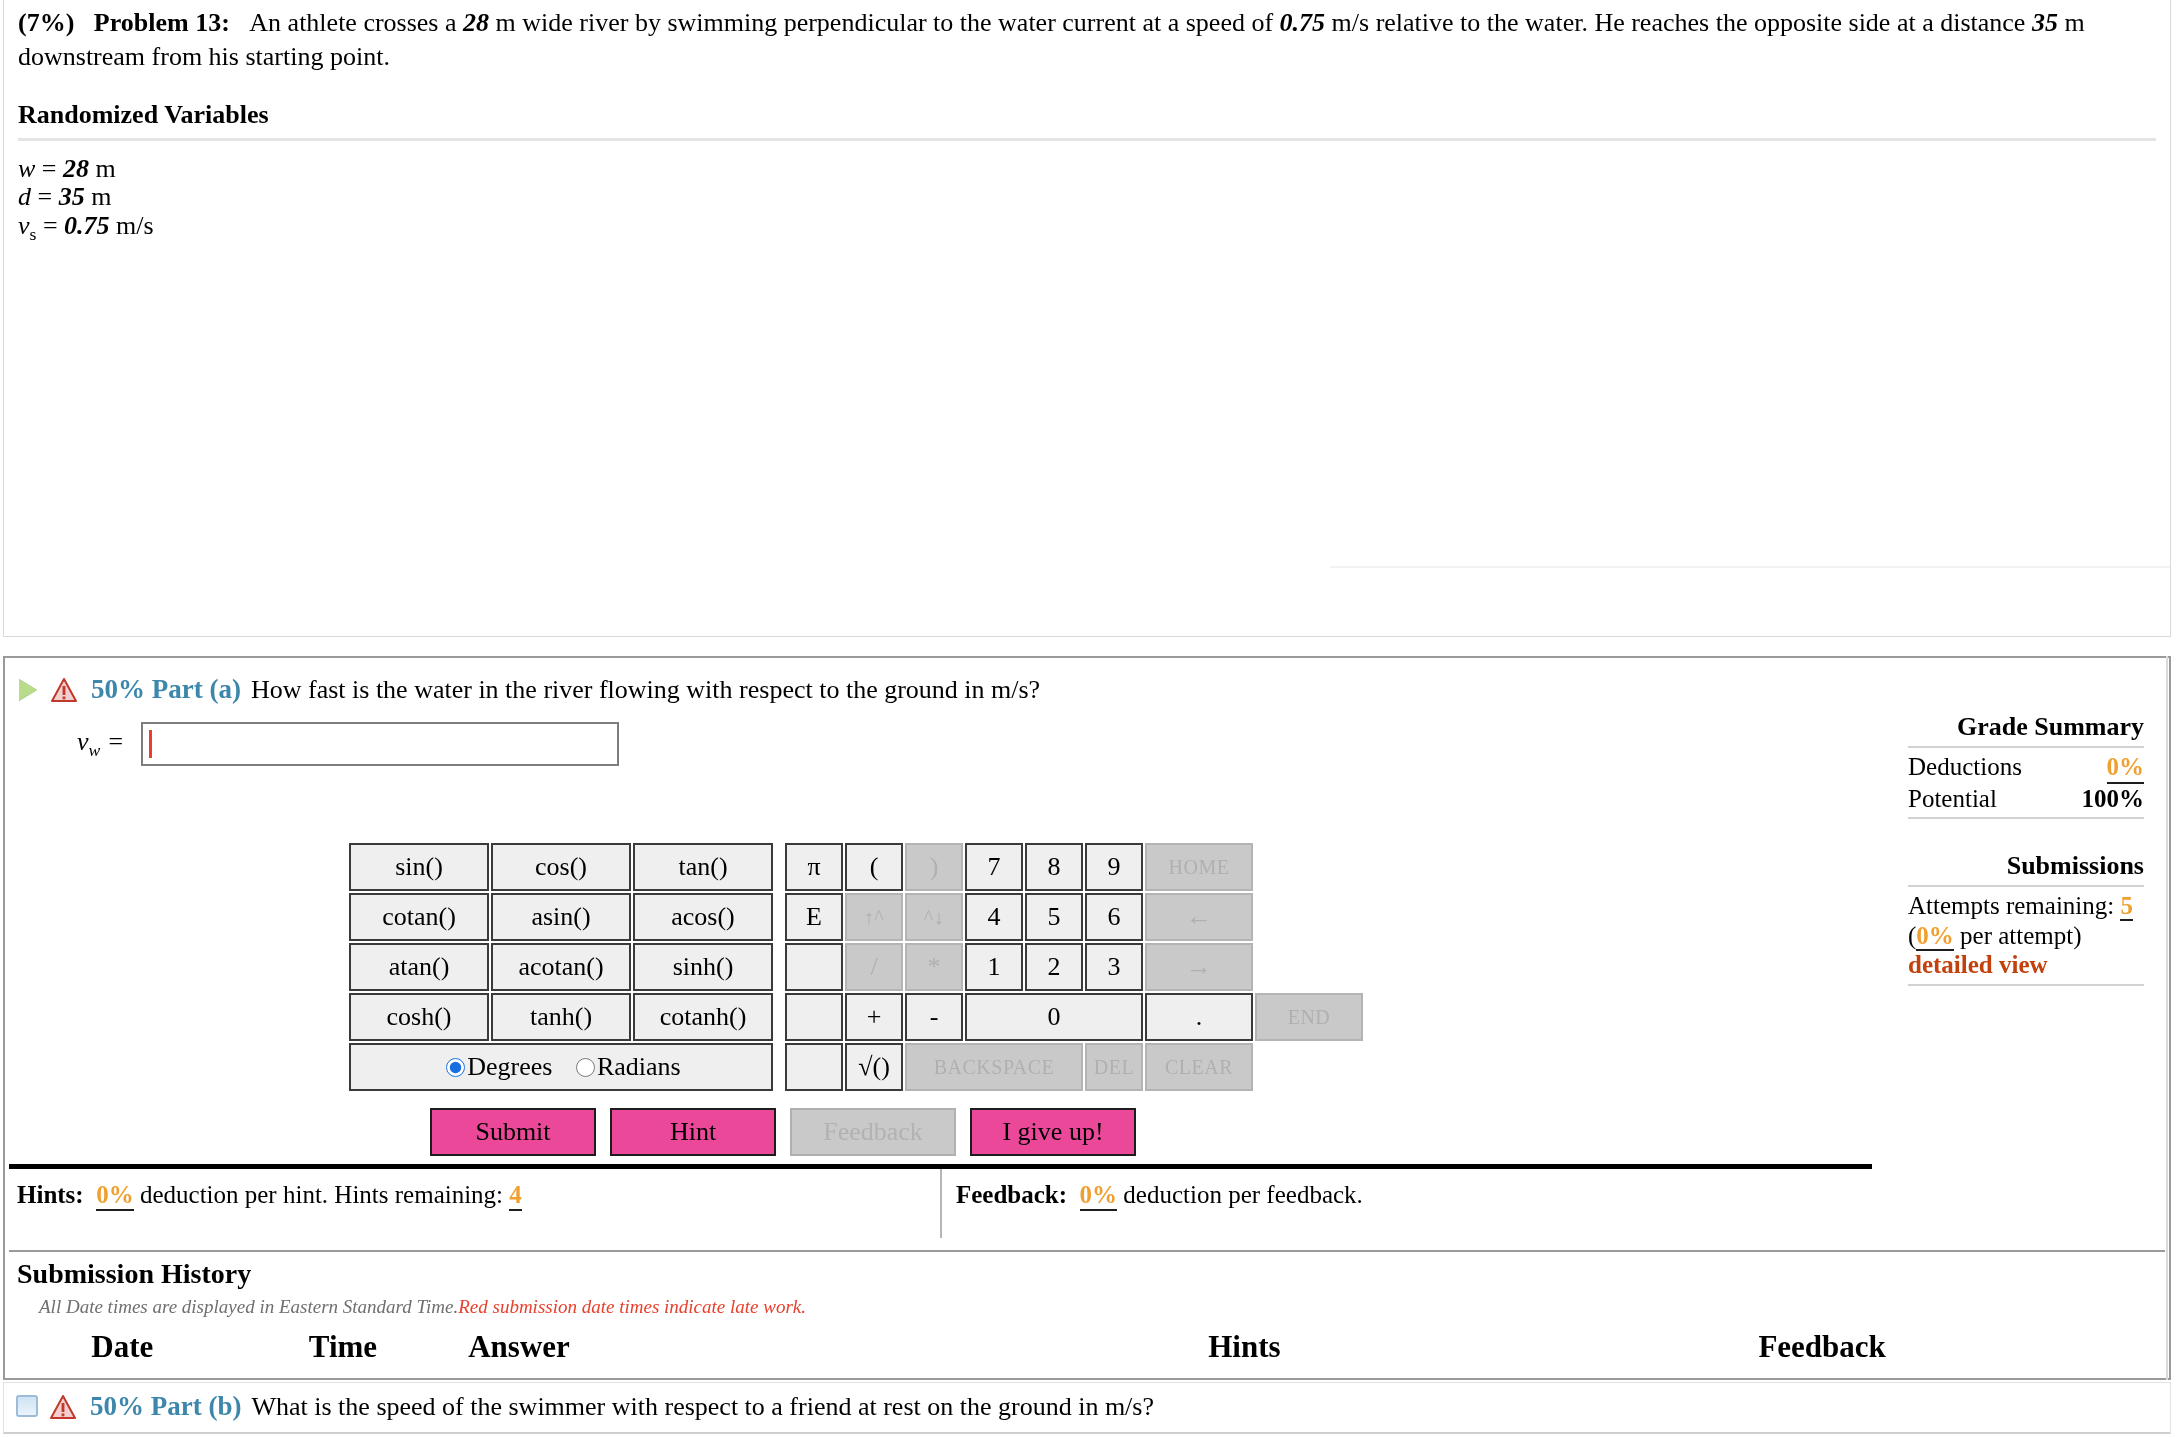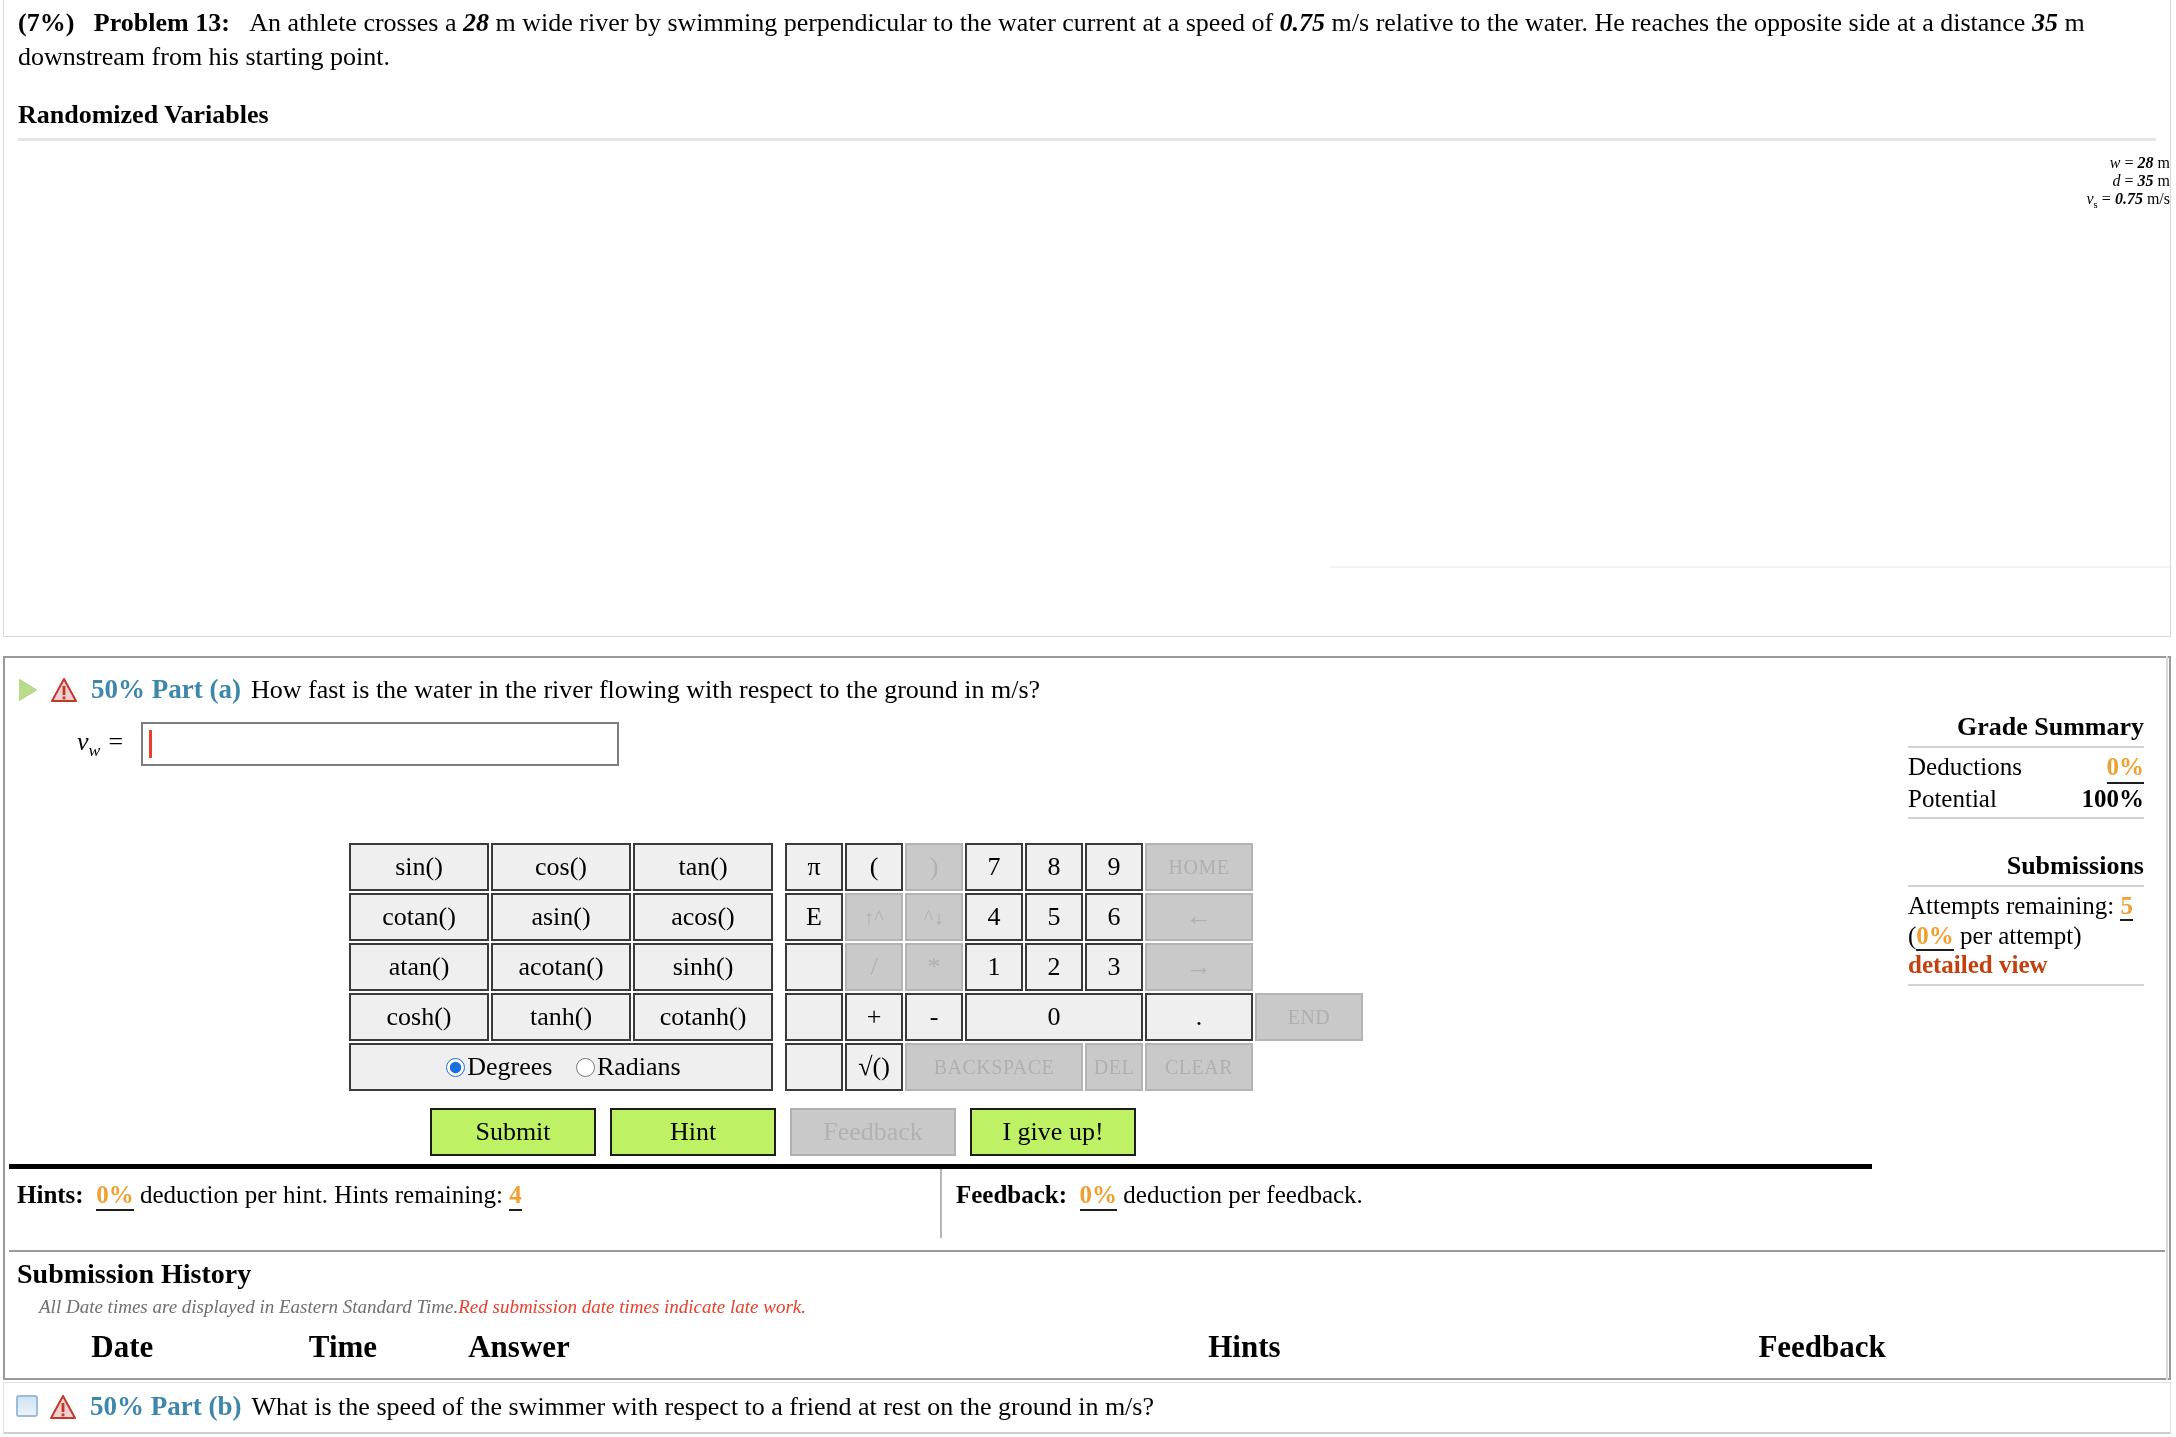--- a/index.html
+++ b/index.html
@@ -50,23 +50,22 @@
     font-size: 26px;
     font-weight: bold;
   }
   .rv-rule {
     margin: 8px 14px 0 14px;
     height: 3px;
     background: #e4e4e4;
   }
   .rv-list {
     margin: 14px 0 8px 14px;
-    font-size: 16px;
+    font-size: 26px;
     line-height: 1.06;
-    text-align: right;
   }
   .rv-list div { margin-bottom: 1px; }
   .it { font-style: italic; }
   sub { font-size: 0.68em; }
 
   
   .part-a-panel {
     position: absolute;
     left: 3px;
     top: 656px;
@@ -237,21 +236,21 @@
     position: absolute;
     left: 592px;
     top: 1106px;
     display: flex;
     gap: 14px;
   }
   .btn {
     min-width: 166px;
     height: 48px;
     border: 2px solid #1d1d1d;
-    background: #bef264;
+    background: #ec4899;
     font-family: "Liberation Serif", serif;
     font-size: 26px;
     color: #000;
     cursor: pointer;
     padding: 0 14px;
   }
   .btn.dis {
     background: #c9c9c9;
     border-color: #b0b0b0;
     color: #b2b2b2;

